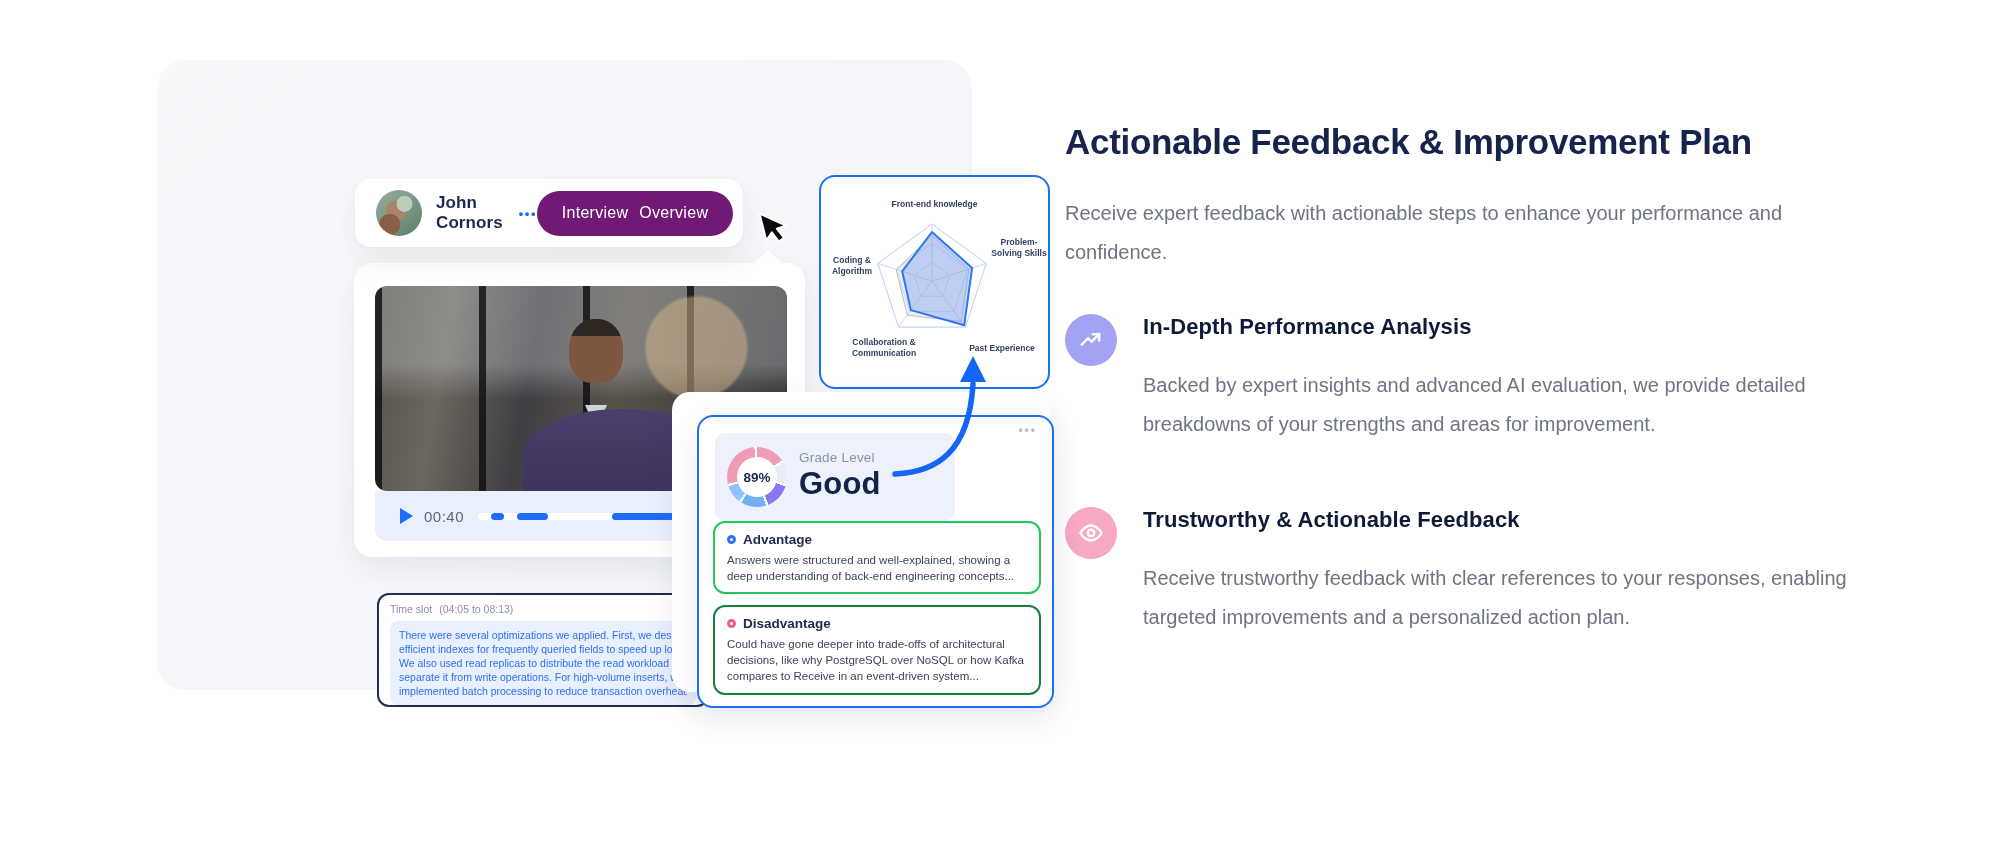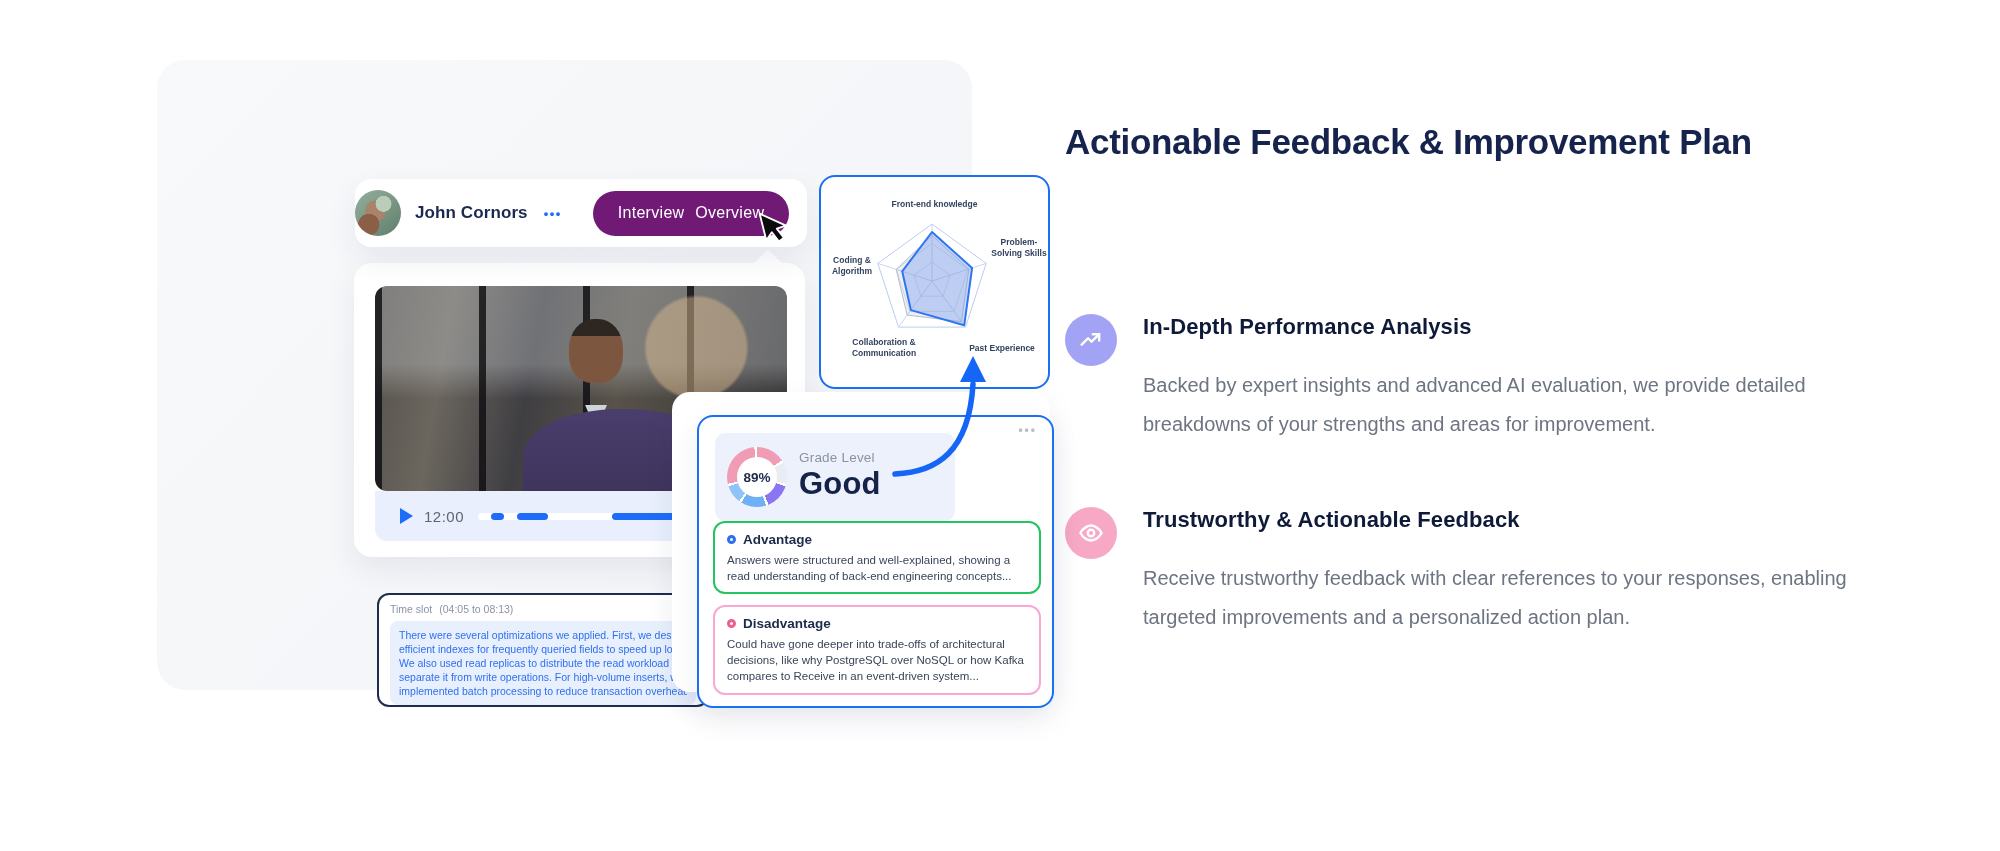--- a/index.html
+++ b/index.html
@@ -6,22 +6,22 @@
   html,body { width:2000px; height:851px; background:#ffffff; font-family:"Liberation Sans", sans-serif; overflow:hidden; }
   .stage { position:absolute; left:0; top:0; width:2000px; height:851px; }
 
   
   .panel { position:absolute; left:157px; top:60px; width:815px; height:630px;
            background:linear-gradient(135deg,#f8f9fb 0%,#f3f4f7 100%); border-radius:28px; }
 
   .card { position:absolute; background:#fff; box-shadow:0 12px 30px rgba(25,40,90,.08); }
 
   
-  .profile-card { left:198px; top:119px; width:452px; height:68px; border-radius:16px;
-                  display:flex; align-items:center; padding:0 18px 0 0; z-index:3; }
+  .profile-card { left:198px; top:119px; width:388px; height:68px; border-radius:16px;
+                  display:flex; align-items:center; padding:0 18px 0 21px; z-index:3; }
   .avatar { width:46px; height:46px; border-radius:50%; flex:0 0 46px;
             background: radial-gradient(circle at 62% 30%, #b9cdb9 0 18%, transparent 19%),
                         radial-gradient(circle at 30% 75%, #8a5f46 0 22%, transparent 23%),
                         radial-gradient(circle at 45% 45%, #a9836a 0 28%, transparent 30%),
                         linear-gradient(140deg,#93ae9b 0%,#7d9a88 45%,#5f7d6c 100%); }
   .profile-name { margin-left:14px; font-size:17px; font-weight:700; color:#1b2950; letter-spacing:.1px; }
   .profile-dots { margin-left:16px; color:#1f6cf9; font-size:13px; font-weight:700; letter-spacing:1.5px; cursor:default; }
   .overview-btn { margin-left:auto; height:45px; min-width:196px; border:none; border-radius:23px;
                   background:#701a75; color:#fff; font-family:inherit; font-size:16px; font-weight:400;
                   word-spacing:6px; letter-spacing:.3px; padding:0 24px; }
@@ -75,21 +75,21 @@
   .grade-box { position:absolute; left:16px; top:16px; width:240px; height:88px; background:#edf1fb; border-radius:10px; }
   .donut { position:absolute; left:12px; top:14px; width:60px; height:60px; border-radius:50%;
            display:flex; align-items:center; justify-content:center; }
   .donut-hole { width:40px; height:40px; border-radius:50%; background:#fff;
                 display:flex; align-items:center; justify-content:center;
                 font-size:13.5px; font-weight:800; color:#1b2950; }
   .grade-kicker { position:absolute; left:84px; top:17px; font-size:13.5px; color:#8a93a5; letter-spacing:.2px; }
   .grade-value { position:absolute; left:84px; top:33px; font-size:31px; font-weight:800; color:#15224a; letter-spacing:.2px; }
   .fb-box { position:absolute; left:14px; width:328px; border-radius:12px; padding:9px 12px; background:#fff; }
   .fb-adv { top:104px; height:73px; border:2px solid #22c55e; }
-  .fb-dis { top:188px; height:90px; border:2px solid #f9a8d4; }
+  .fb-dis { top:188px; height:90px; border:2px solid #15803d; }
   .fb-head { display:flex; align-items:center; gap:7px; font-size:13.5px; font-weight:700; color:#1d2a4a; }
   .bullet { width:9px; height:9px; border-radius:50%; background:#fff; }
   .bullet-blue { border:3px solid #2e6ff2; } .bullet-pink { border:3px solid #ee5f8b; }
   .fb-text { margin-top:5px; font-size:11.5px; line-height:16px; color:#39455a; }
 
   
   .arrow-overlay { position:absolute; left:700px; top:280px; width:150px; height:160px; z-index:4; pointer-events:none; }
   .cursor-overlay { position:absolute; left:598px; top:146px; width:40px; height:42px; z-index:5; pointer-events:none; }
 
   
@@ -120,21 +120,21 @@
 
     <div class="card video-card">
       <div class="video-tail"></div>
       <div class="video-frame">
         <div class="person-collar"></div>
         <div class="person-body"></div>
         <div class="person-head"></div>
       </div>
       <div class="video-controls">
         <div class="play-icon"></div>
-        <div class="time-label">12:00</div>
+        <div class="time-label">00:40</div>
         <div class="progress-track">
           <div class="dash dash1"></div>
           <div class="dash dash2"></div>
           <div class="dash dash3"></div>
         </div>
       </div>
     </div>
 
     <div class="card radar-card">
       <svg width="227" height="206" style="position:absolute;left:0;top:0;">
@@ -179,21 +179,21 @@
           <div class="donut-hole">89%</div>
         </div>
         <div class="grade-kicker">Grade Level</div>
         <div class="grade-value">Good</div>
       </div>
       <div class="fb-box fb-adv">
         <div class="fb-head">
           <span class="bullet bullet-blue"></span>
           <span>Advantage</span>
         </div>
-        <div class="fb-text">Answers were structured and well-explained, showing a read understanding of back-end engineering concepts...</div>
+        <div class="fb-text">Answers were structured and well-explained, showing a deep understanding of back-end engineering concepts...</div>
       </div>
       <div class="fb-box fb-dis">
         <div class="fb-head">
           <span class="bullet bullet-pink"></span>
           <span>Disadvantage</span>
         </div>
         <div class="fb-text">Could have gone deeper into trade-offs of architectural decisions, like why PostgreSQL over NoSQL or how Kafka compares to Receive in an event-driven system...</div>
       </div>
     </div>
 
@@ -204,20 +204,21 @@
 
     <svg class="cursor-overlay" viewBox="0 0 24 24">
       <g transform="rotate(-14 12 12)">
         <polygon points="5,2 5,18.5 9.4,14.6 12.2,21 15.6,19.5 12.8,13.2 18.6,12.8" fill="#0b0b0d" stroke="#ffffff" stroke-width="1.1" stroke-linejoin="round"></polygon>
       </g>
     </svg>
   </div>
 
   <div class="right-col">
     <h1 class="headline">Actionable Feedback &amp; Improvement Plan</h1>
+    <p class="subhead">Receive expert feedback with actionable steps to enhance your performance and confidence.</p>
 
     <div class="feature feature-2">
       <div class="feature-icon fi-pink">
         <svg width="30" height="30" viewBox="0 0 24 24" fill="none" stroke="#ffffff" stroke-width="1.9" stroke-linecap="round" stroke-linejoin="round">
           <path d="M3.5 12 C6 7.5, 10 6, 12 6 C14 6, 18 7.5, 20.5 12 C18 16.5, 14 18, 12 18 C10 18, 6 16.5, 3.5 12 Z"></path>
           <circle cx="12" cy="12" r="2.6"></circle>
         </svg>
       </div>
       <div class="feature-title">Trustworthy &amp; Actionable Feedback</div>
       <div class="feature-body">Receive trustworthy feedback with clear references to your responses, enabling targeted improvements and a personalized action plan.</div>

